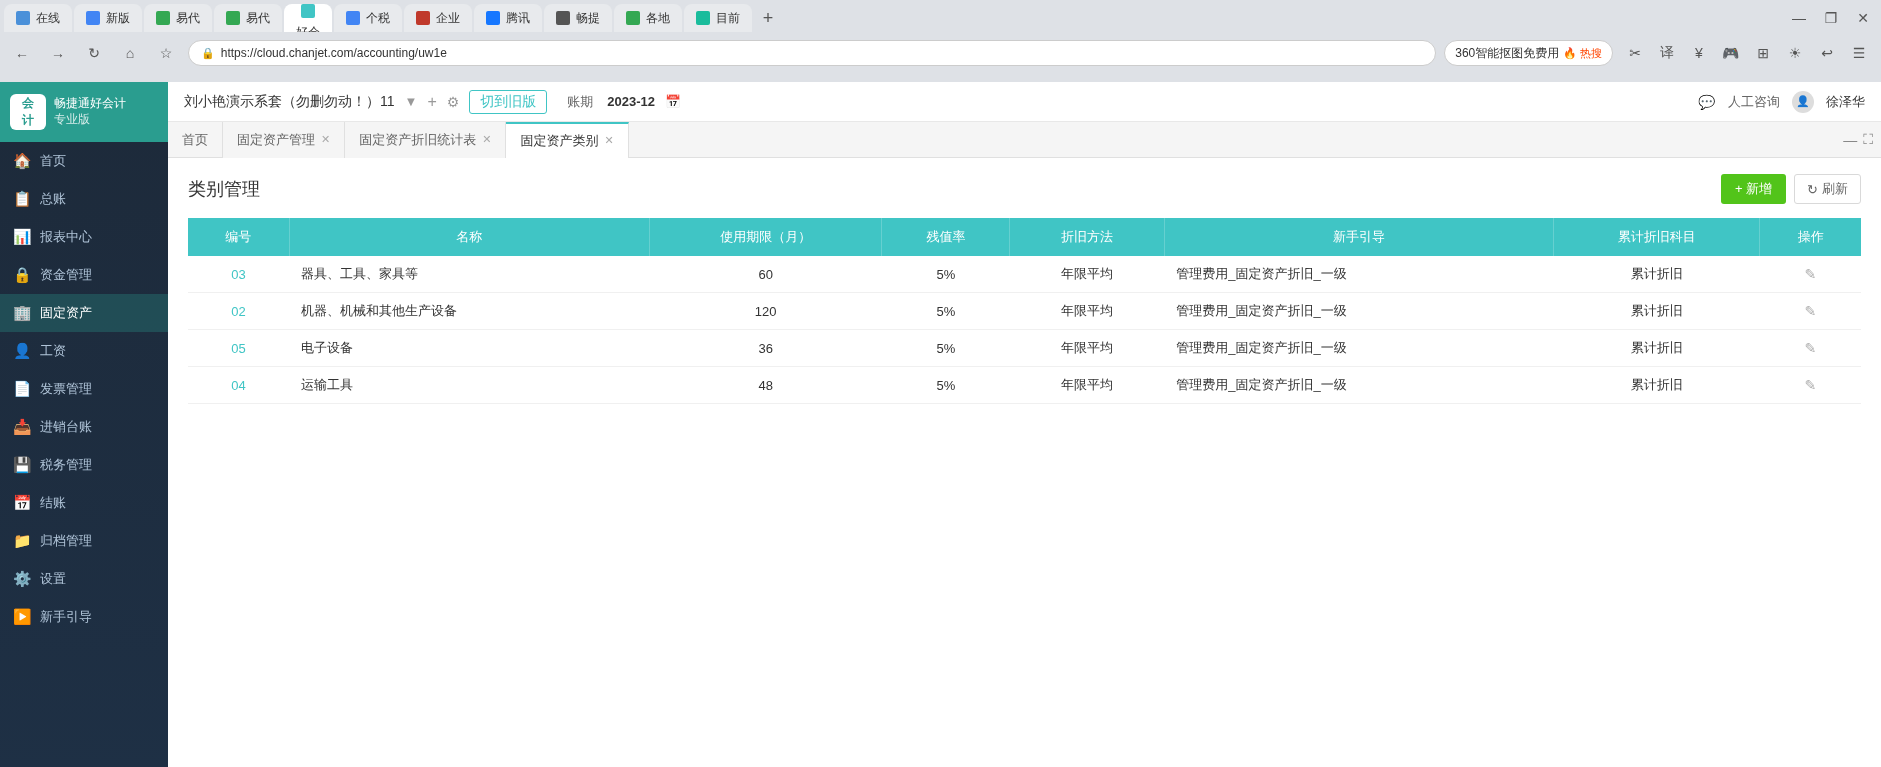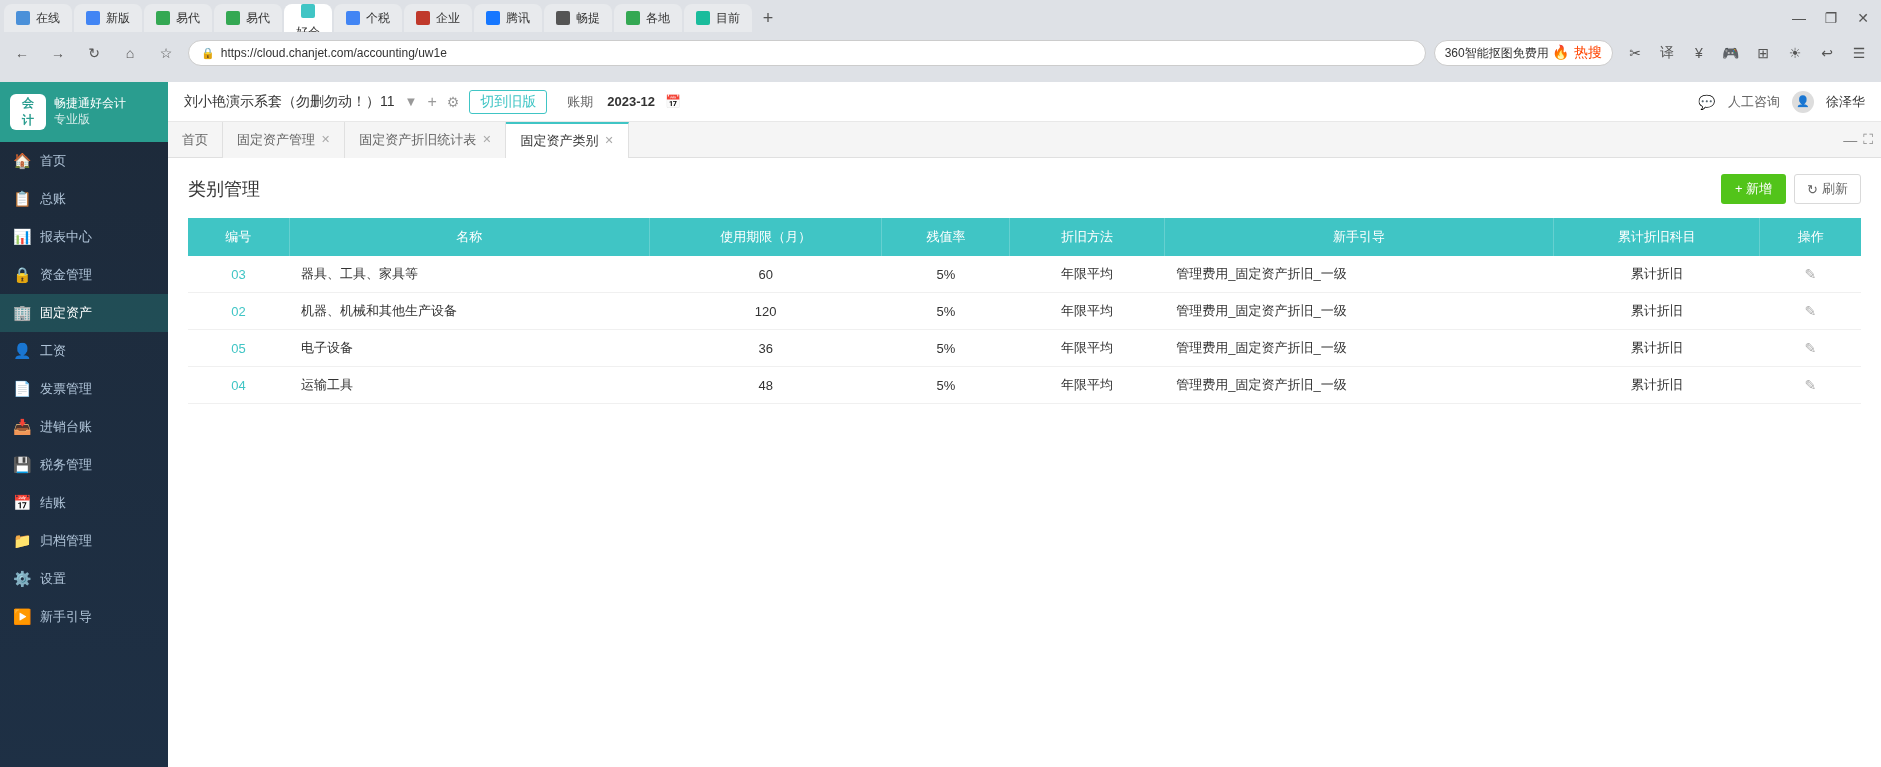--- a/index.html
+++ b/index.html
@@ -9,21 +9,21 @@
     .browser-chrome { background: #dee1e6; height: 82px; }
     .tab-bar { display: flex; align-items: center; height: 36px; background: #dee1e6; padding: 0 4px; gap: 2px; }
     .browser-tab { display: flex; align-items: center; height: 28px; padding: 0 12px; border-radius: 8px 8px 0 0; font-size: 12px; background: #e8eaed; color: #333; gap: 6px; max-width: 160px; white-space: nowrap; overflow: hidden; }
     .browser-tab.active { background: #ffffff; flex-direction: column; }
     .browser-tab .tab-close { color: #888; cursor: pointer; font-size: 11px; margin-left: 4px; }
     .address-bar { display: flex; align-items: center; height: 34px; background: #dee1e6; padding: 4px 8px; gap: 8px; }
     .nav-btn { width: 28px; height: 28px; display: flex; align-items: center; justify-content: center; border-radius: 50%; color: #555; cursor: pointer; font-size: 14px; }
     .url-box { flex: 1; height: 26px; background: #fff; border-radius: 13px; display: flex; align-items: center; padding: 0 12px; font-size: 12px; color: #333; border: 1px solid #ccc; }
     .url-icon { color: #1a73e8; margin-right: 6px; font-size: 11px; }
     .search-box { display: flex; align-items: center; background: #fff; border-radius: 13px; height: 26px; padding: 0 10px; font-size: 12px; color: #333; border: 1px solid #ccc; gap: 4px; }
-    .hot-tag { color: #ff4400; font-size: 14px; }
+    .hot-tag { color: #ff4400; font-size: 11px; }
     .toolbar-icon { width: 28px; height: 28px; display: flex; align-items: center; justify-content: center; border-radius: 4px; color: #555; cursor: pointer; font-size: 14px; }
 
     
     .app-wrapper { display: flex; height: calc(767px - 70px); }
 
     
     .sidebar { width: 168px; background: linear-gradient(180deg, #1d2a3a 0%, #1e3045 100%); display: flex; flex-direction: column; flex-shrink: 0; overflow-y: auto; }
     .sidebar-logo { display: flex; align-items: center; padding: 12px 10px; background: #2a9d8f; gap: 8px; }
     .logo-icon { width: 36px; height: 36px; background: #fff; border-radius: 6px; display: flex; align-items: center; justify-content: center; color: #2a9d8f; font-weight: bold; font-size: 12px; }
     .logo-text { color: #fff; font-size: 12px; line-height: 1.3; }

